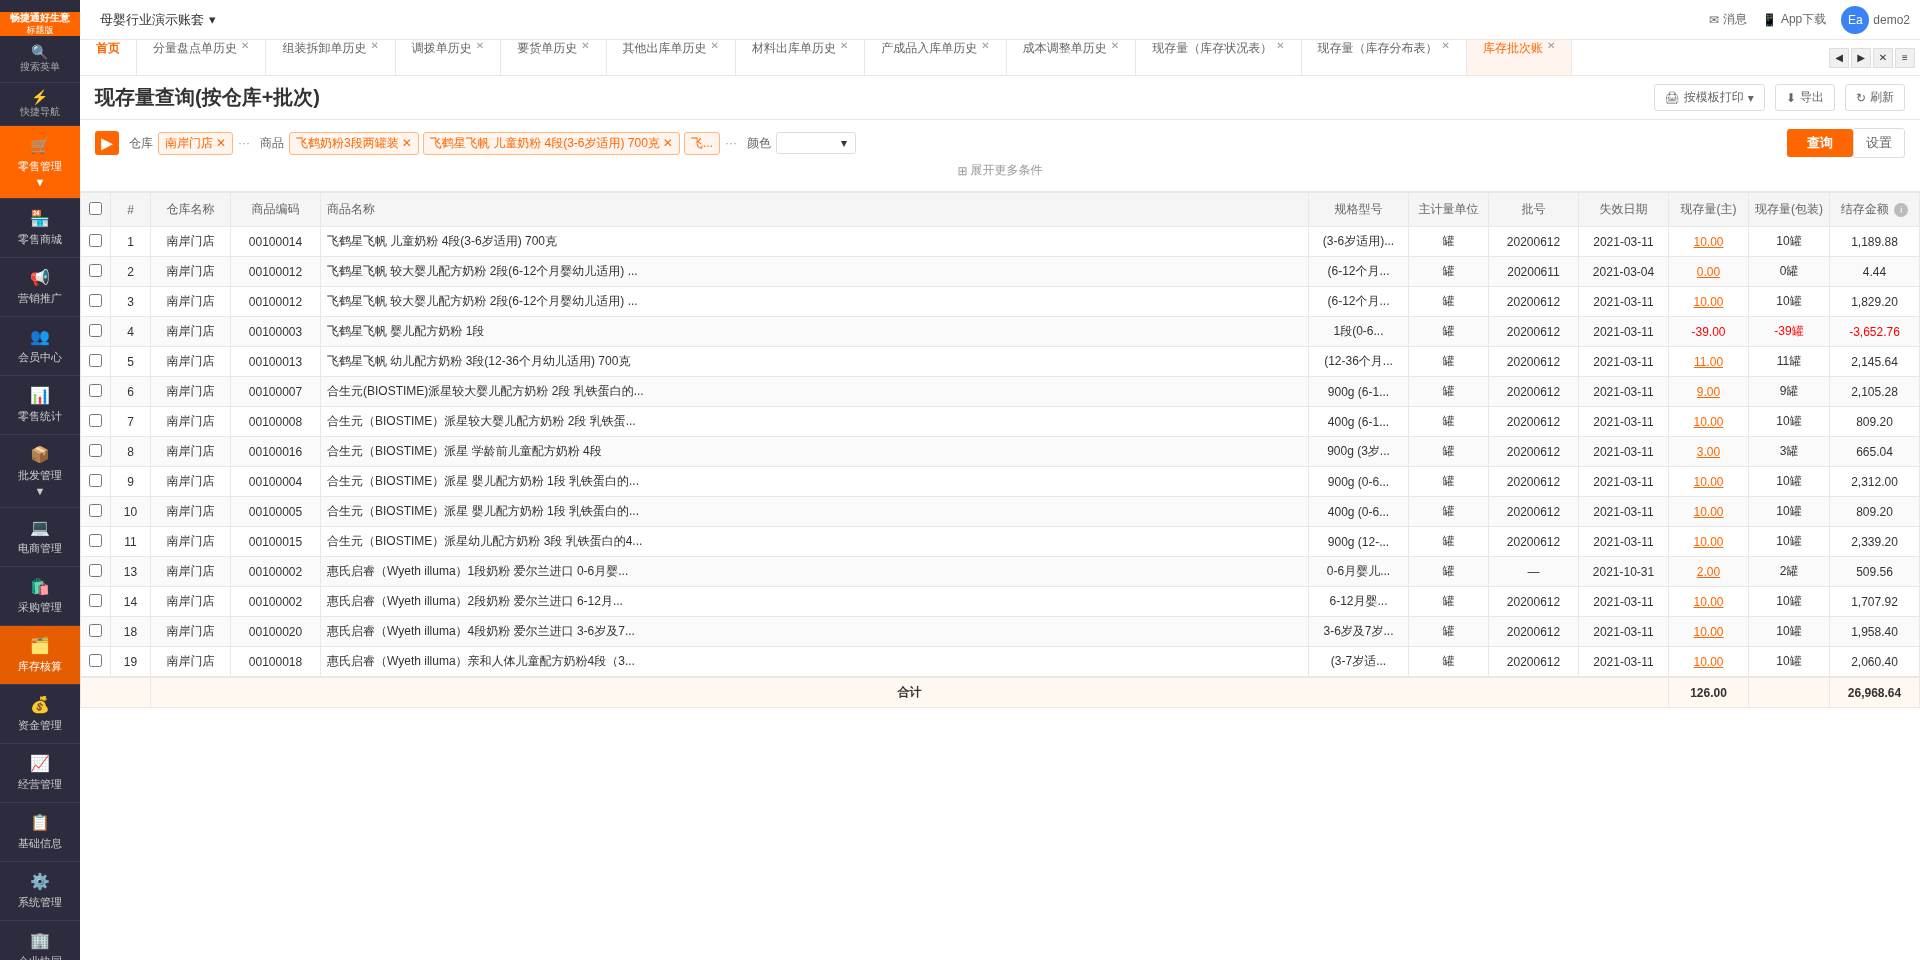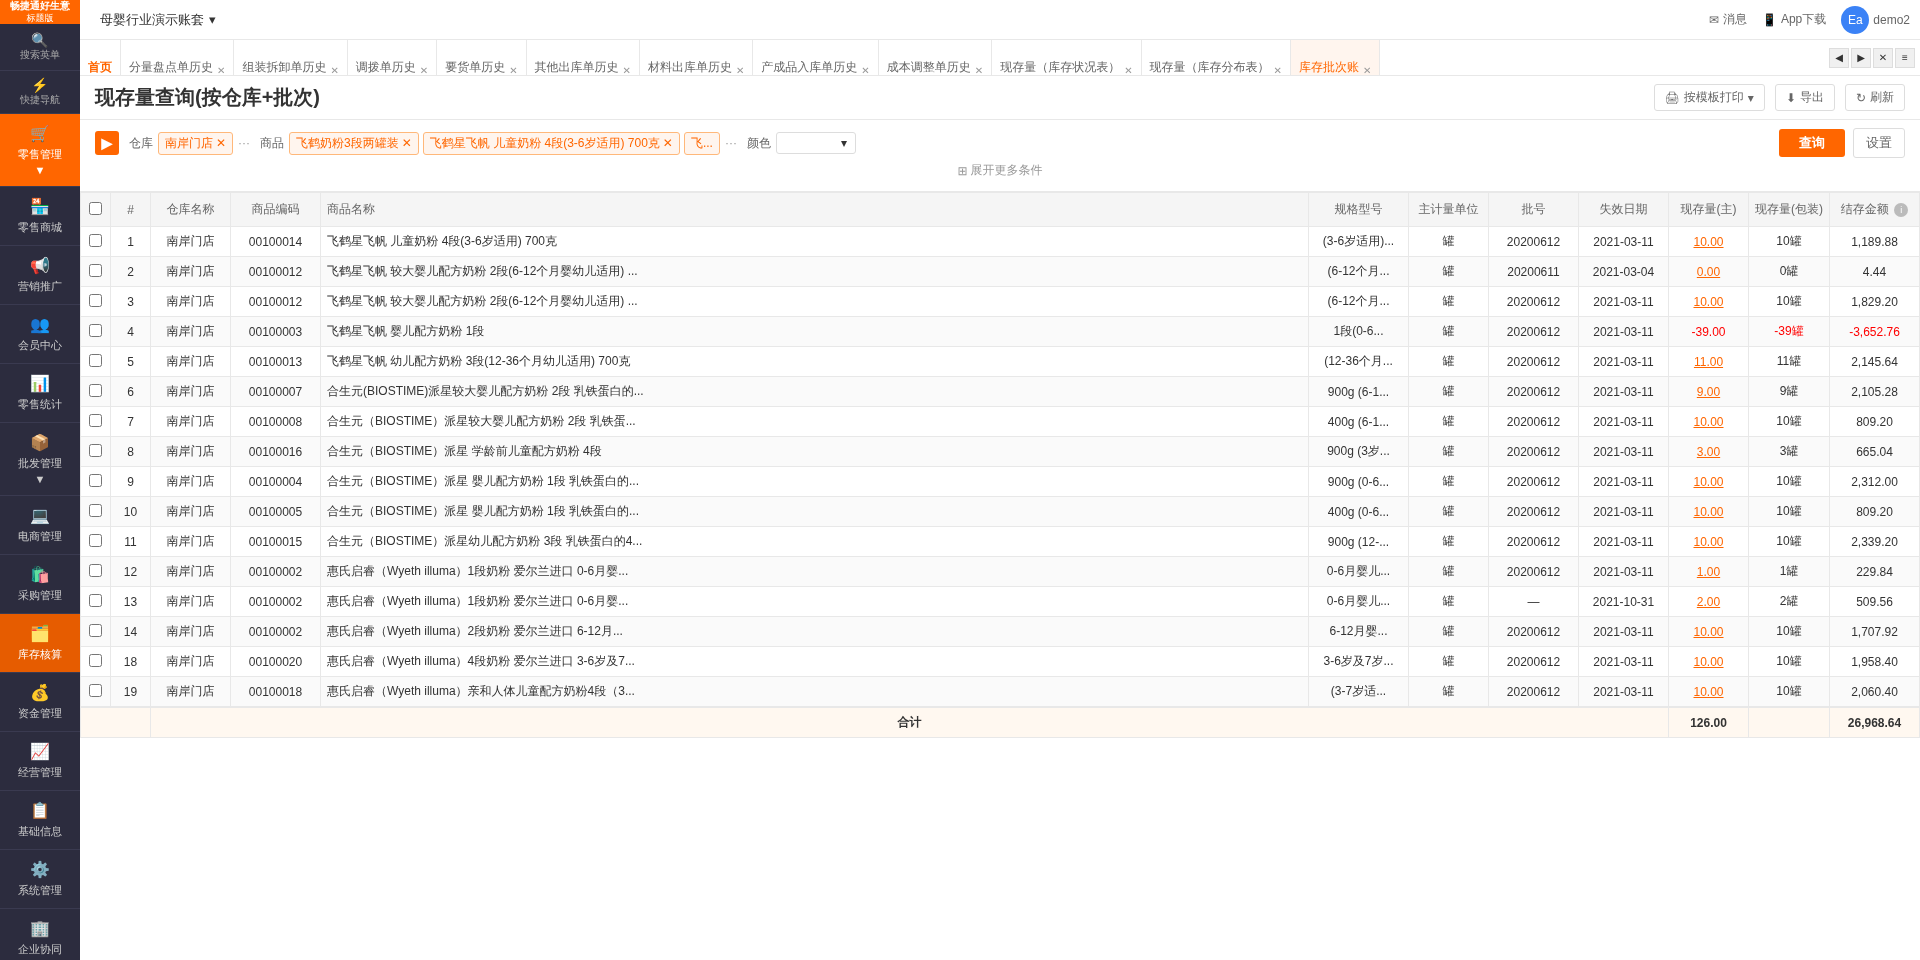--- a/index.html
+++ b/index.html
@@ -55,23 +55,23 @@
       height: 36px;
       background: #fff;
       border-bottom: 1px solid #e8e8e8;
       display: flex;
       align-items: center;
       overflow: hidden;
       z-index: 99;
     }
     .tab-item {
       height: 36px;
-      padding: 0 8px;
-      display: flex;
-      align-items: flex-end;
+      padding: 0 16px;
+      display: flex;
+      align-items: flex-start;
       gap: 4px;
       font-size: 12px;
       color: #666;
       border-right: 1px solid #e8e8e8;
       cursor: pointer;
       white-space: nowrap;
       flex-shrink: 0;
     }
     .tab-item.home { color: #ff6600; font-weight: bold; }
     .tab-item.active { color: #ff6600; background: #fff5ee; }
@@ -96,21 +96,21 @@
     .sidebar {
       position: fixed;
       top: 0; left: 0;
       width: 80px;
       height: 100vh;
       background: #2c2c3e;
       z-index: 101;
       display: flex;
       flex-direction: column;
       align-items: center;
-      padding-top: 0;
+      padding-top: 12px;
     }
     .sidebar-logo {
       width: 80px;
       height: 40px;
       background: #ff6600;
       display: flex;
       flex-direction: column;
       align-items: center;
       justify-content: center;
     }
@@ -598,21 +598,21 @@
       </div>
 
       <div class="filter-group">
         <span class="filter-label">颜色</span>
         <div class="filter-select-box color-select">
           <span></span>
           <span>▾</span>
         </div>
       </div>
 
-      <div style="margin-left:auto;display:flex;gap:8px;align-items:center;">
+      <div style="margin-left:auto;display:flex;align-items:center;">
         <button class="btn-search">查询</button>
         <button class="btn-setting">设置</button>
       </div>
     </div>
     <div class="expand-more-row">
       <span>⊞</span>
       <span>展开更多条件</span>
     </div>
   </div>
 
@@ -810,36 +810,20 @@
     <td>20200612</td>
     <td>2021-03-11</td>
     <td class="td-orange">10.00</td>
     <td class="">10罐</td>
     <td class="">2,339.20</td>
   </tr>
           <tr>
     <td class="checkbox-cell">
       <input type="checkbox" style="">
     </td>
-    <td>12</td>
-    <td>南岸门店</td>
-    <td>00100002</td>
-    <td class="td-left">惠氏启睿（Wyeth illuma）1段奶粉 爱尔兰进口 0-6月婴...</td>
-    <td>0-6月婴儿...</td>
-    <td>罐</td>
-    <td>20200612</td>
-    <td>2021-03-11</td>
-    <td class="td-orange">1.00</td>
-    <td class="">1罐</td>
-    <td class="">229.84</td>
-  </tr>
-          <tr>
-    <td class="checkbox-cell">
-      <input type="checkbox" style="">
-    </td>
     <td>13</td>
     <td>南岸门店</td>
     <td>00100002</td>
     <td class="td-left">惠氏启睿（Wyeth illuma）1段奶粉 爱尔兰进口 0-6月婴...</td>
     <td>0-6月婴儿...</td>
     <td>罐</td>
     <td>—</td>
     <td>2021-10-31</td>
     <td class="td-orange">2.00</td>
     <td class="">2罐</td>

